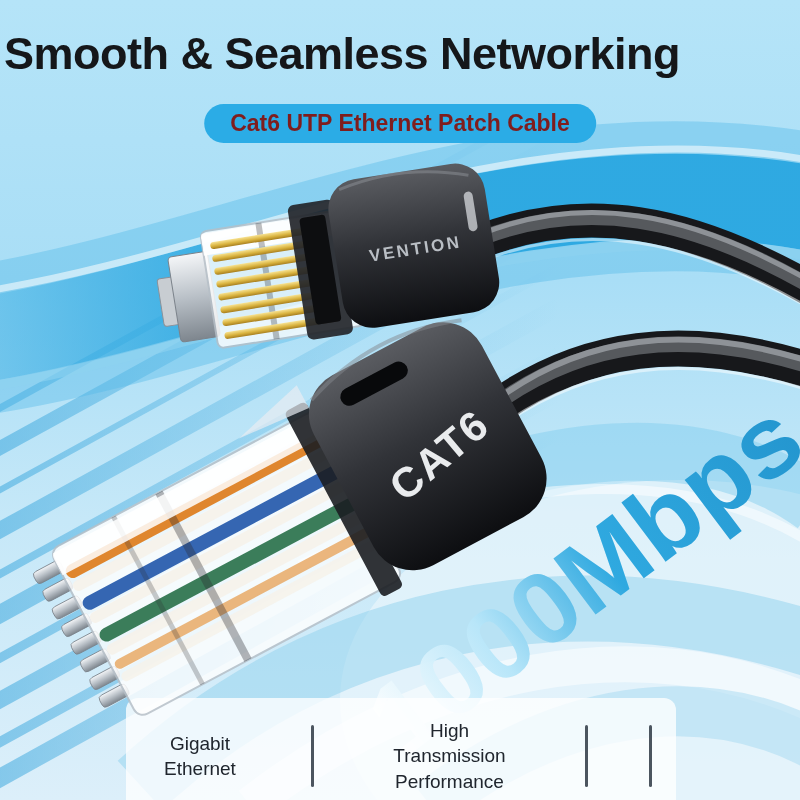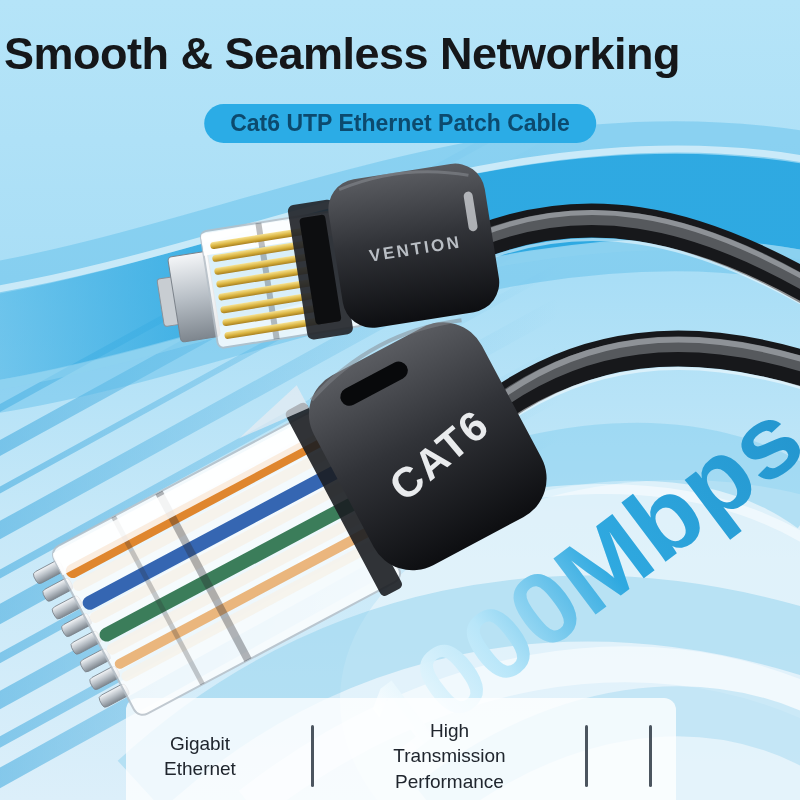--- a/index.html
+++ b/index.html
@@ -30,21 +30,21 @@
     width:3px;height:62px;background:#39424e;border-radius:2px;opacity:.9;flex:0 0 auto;
   }
   #photo-svg{z-index:2;pointer-events:none;}
   #headline{
     position:absolute;z-index:3;left:0;top:28px;width:684px;
     text-align:center;font-size:45px;font-weight:800;color:#15171a;
     letter-spacing:-0.5px;
   }
   #category-badge{
     position:absolute;z-index:3;left:50%;top:104px;transform:translateX(-50%);
-    background:#2bace6;color:#0c4a6e;
+    background:#2bace6;color:#7f1d1d;
     font-size:23px;font-weight:700;
     padding:6px 26px;border-radius:22px;white-space:nowrap;
   }
 </style>
 </head>
 <body>
 
 <svg id="bg-svg" class="layer" viewBox="0 0 800 800" xmlns="http://www.w3.org/2000/svg">
   <defs>
     <linearGradient id="bgGrad" x1="0" y1="0" x2="0" y2="1">

